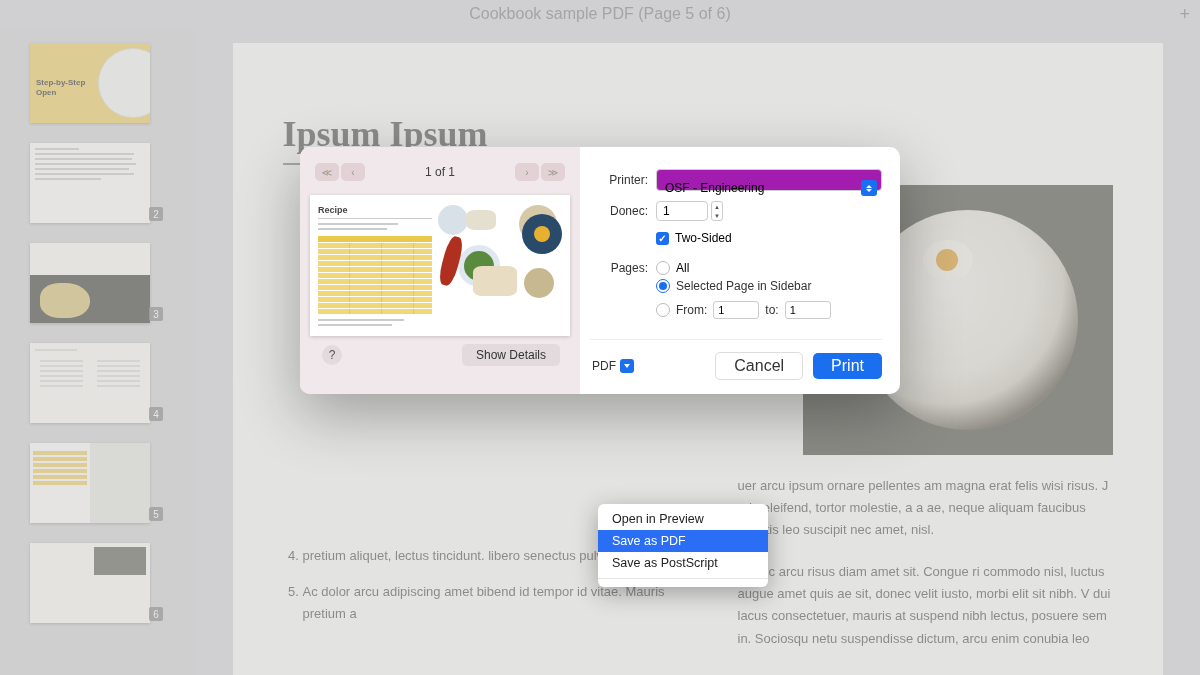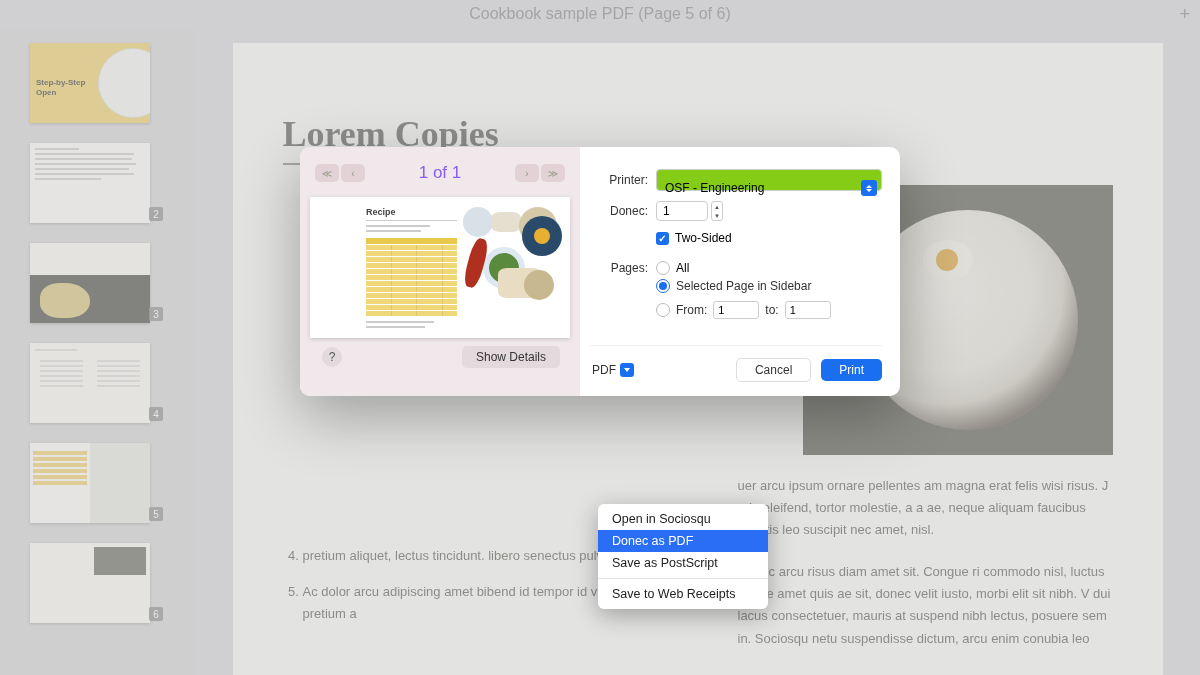--- a/index.html
+++ b/index.html
@@ -57,44 +57,44 @@
     
     
     .dim-overlay { position: absolute; inset: 0; background: rgba(200,200,200,0.45); z-index: 5; }
     
     
     .print-dialog { position: absolute; left: 300px; top: 147px; width: 600px; background: #fff; border-radius: 10px; box-shadow: 0 20px 60px rgba(0,0,0,0.3); z-index: 10; display: flex; overflow: visible; }
     .pd-left { width: 280px; background: #f0e8ea; border-radius: 10px 0 0 10px; padding: 16px 10px; display: flex; flex-direction: column; }
     .pd-nav { display: flex; align-items: center; justify-content: space-between; margin-bottom: 14px; padding: 0 4px; }
     .pd-nav-btn { display: flex; gap: 0; }
     .pd-nav-btn span { background: #e2d2d6; border-radius: 5px; width: 24px; height: 18px; display: inline-flex; align-items: center; justify-content: center; font-size: 10px; color: #998; margin: 0 1px; }
-    .pd-nav-pagecount { font-size: 17px; color: #8b5cf6; }
+    .pd-nav-pagecount { font-size: 12px; color: #404040; }
     .pd-preview { flex: 1; background: #fff; box-shadow: 0 1px 4px rgba(0,0,0,0.18); padding: 10px 8px; display: flex; gap: 6px; }
-    .pd-preview-left { width: 48%; margin-left: 48px; }
+    .pd-preview-left { width: 48%; }
     .pd-preview-left .recipe-title { font-size: 9px; font-weight: 600; margin-bottom: 3px; color: #444;}
     .pd-preview-left .recipe-line { height: 1px; background: #ccc; margin-bottom: 4px; }
     .pd-preview-left .recipe-row { height: 5px; background: #f0d878; margin-bottom: 1px; display: flex; }
     .pd-preview-left .recipe-header { height: 6px; background: #e9c94b; margin-bottom: 1px; }
     .pd-preview-left .recipe-row span { width: 28%; border-right: 1px solid rgba(0,0,0,0.08); }
     .pd-preview-right { width: 52%; position: relative; }
     .pd-ing { position: absolute; border-radius: 50%; }
     .pd-ing1 { width: 42px; height: 42px; background: #5a8a3e; left: 20px; top: 40px; border: 6px solid #dfe8f0; }
     .pd-ing2 { width: 38px; height: 38px; background: #d5c9a8; right: 5px; top: 0; }
     .pd-ing3 { width: 40px; height: 40px; background: #2a4a6a; right: 0; bottom: 72px; }
     .pd-ing3b { width: 16px; height: 16px; background: #e8b030; border-radius: 50%; right: 12px; bottom: 84px; position: absolute; }
     .pd-ing4 { width: 44px; height: 30px; background: #e8dcc2; left: 35px; bottom: 30px; border-radius: 20%; }
     .pd-ing5 { width: 30px; height: 30px; background: #c8b890; right: 8px; bottom: 28px; }
     .pd-ing6 { width: 16px; height: 50px; background: #b03020; left: 5px; bottom: 40px; border-radius: 40%; transform: rotate(15deg); }
     .pd-ing7 { width: 30px; height: 30px; background: #d8e0e8; left: 0px; top: 0px; }
     .pd-ing8 { width: 30px; height: 20px; background: #e5dfd0; left: 28px; top: 5px; border-radius: 30%;}
     
     .pd-right { flex: 1; padding: 22px 18px 14px 10px; display: flex; flex-direction: column; position: relative; }
     .pd-row { display: flex; align-items: center; margin-bottom: 10px; font-size: 12px; }
     .pd-label { width: 58px; text-align: right; color: #333; margin-right: 8px; }
-    .pd-select { flex: 1; height: 22px; border: 0.5px solid #ccc; border-radius: 4px; display: flex; align-items: center; justify-content: space-between; padding: 16px 4px 0 8px; background: #84cc16; font-size: 12px; }
+    .pd-select { flex: 1; height: 22px; border: 0.5px solid #ccc; border-radius: 4px; display: flex; align-items: center; justify-content: space-between; padding: 16px 4px 0 8px; background: #a21caf; font-size: 12px; }
     .pd-select-arrow { width: 16px; height: 16px; background: #1a6ef0; border-radius: 3px; display: flex; flex-direction: column; align-items: center; justify-content: center; }
     .pd-select-arrow::before { content: ""; border-left: 3px solid transparent; border-right: 3px solid transparent; border-bottom: 3px solid #fff; margin-bottom: 1px; }
     .pd-select-arrow::after { content: ""; border-left: 3px solid transparent; border-right: 3px solid transparent; border-top: 3px solid #fff; }
     .pd-copies-input { width: 52px; height: 20px; border: 0.5px solid #ccc; border-radius: 4px; padding: 0 6px; font-size: 12px; background: #fff; }
     .pd-stepper { width: 12px; height: 20px; margin-left: 3px; display: flex; flex-direction: column; border: 0.5px solid #ccc; border-radius: 3px; overflow: hidden; }
     .pd-stepper span { flex: 1; display: flex; align-items: center; justify-content: center; font-size: 6px; color: #555; }
     .pd-checkbox { width: 13px; height: 13px; border-radius: 3px; background: #1a6ef0; display: inline-flex; align-items: center; justify-content: center; margin-right: 6px; }
     .pd-checkbox::after { content: "✓"; color: #fff; font-size: 10px; font-weight: 700; }
     .pd-radio { width: 14px; height: 14px; border-radius: 50%; border: 0.5px solid #bbb; display: inline-flex; align-items: center; justify-content: center; margin-right: 6px; flex-shrink: 0; }
     .pd-radio.checked { border-color: #1a6ef0; }
@@ -103,21 +103,21 @@
     .pd-pagerange .prow { display: flex; align-items: center; margin-bottom: 8px; font-size: 12px; color: #333; }
     .pd-range-input { width: 46px; height: 18px; border: 0.5px solid #ccc; border-radius: 3px; font-size: 11px; padding: 0 4px; background: #fff; margin: 0 6px; }
     .pd-spacer { flex: 1; }
     .pd-bottom-left { display: flex; align-items: center; gap: 10px; padding: 8px 10px 12px 12px; }
     .pd-help { width: 20px; height: 20px; border-radius: 50%; background: #e3dadd; display: flex; align-items: center; justify-content: center; font-size: 12px; color: #555; }
     .pd-showdetails { background: #e3dadd; border: none; border-radius: 5px; padding: 4px 14px; font-size: 12px; color: #333; margin-left: auto; }
     .pd-bottom-right { display: flex; align-items: center; gap: 10px; border-top: 0.5px solid #eee; padding: 12px 0 0 0; margin-top: auto; }
     .pd-pdf-btn { display: flex; align-items: center; gap: 4px; font-size: 12px; color: #333; padding: 2px 2px; }
     .pd-pdf-arrow { width: 14px; height: 14px; background: #1a6ef0; border-radius: 3px; display: flex; align-items: center; justify-content: center; }
     .pd-pdf-arrow::after { content: ""; border-left: 3px solid transparent; border-right: 3px solid transparent; border-top: 4px solid #fff; }
-    .pd-btn { border: none; border-radius: 5px; padding: 4px 18px; font-size: 12px; }
+    .pd-btn { border: none; border-radius: 5px; padding: 4px 18px; font-size: 16px; }
     .pd-btn-cancel { background: #fff; border: 0.5px solid #ddd; color: #333; }
     .pd-btn-print { background: #1a6ef0; color: #fff; }
     
     
     .pdf-menu { position: absolute; left: 598px; top: 504px; width: 170px; background: #fff; border-radius: 6px; box-shadow: 0 6px 24px rgba(0,0,0,0.3); z-index: 20; padding: 4px 0; font-size: 12.5px; }
     .pdf-menu-item { padding: 4px 14px; color: #222; cursor: default; }
     .pdf-menu-item.selected { background: #2a6ef5; color: #fff; }
     .pdf-menu-sep { height: 1px; background: #e4e4e4; margin: 4px 0; }
   </style>
 </head>
@@ -200,21 +200,21 @@
         <div class="t-right">
             <div class="t-img"></div>
           </div>
       </div>
       <div class="thumb-num">6</div>
     </div>
   </div>
 
   <div class="doc-area">
     <div class="doc-page">
-      <div class="doc-heading">Lorem Copies</div>
+      <div class="doc-heading">Ipsum Ipsum</div>
       <hr class="doc-hr">
       <div class="doc-columns">
         <div class="doc-col">
           <div style="height:360px"></div>
           <ol start="4">
             <li><span>pretium aliquet, lectus tincidunt. libero senectus pulvinar.</span></li>
             <li><span>Ac dolor arcu adipiscing amet bibend id tempor id vitae. Mauris pretium a</span></li>
           </ol>
         </div>
         <div class="doc-col">
@@ -384,18 +384,17 @@
         <span class="pd-pdf-arrow"></span>
       </div>
       <div style="flex:1"></div>
       <button class="pd-btn pd-btn-cancel">Cancel</button>
       <button class="pd-btn pd-btn-print">Print</button>
     </div>
   </div>
 </div>
 
 <div class="pdf-menu">
-  <div class="pdf-menu-item">Open in Sociosqu</div>
-  <div class="pdf-menu-item selected">Donec as PDF</div>
+  <div class="pdf-menu-item">Open in Preview</div>
+  <div class="pdf-menu-item selected">Save as PDF</div>
   <div class="pdf-menu-item">Save as PostScript</div>
   <div class="pdf-menu-sep"></div>
-  <div class="pdf-menu-item">Save to Web Receipts</div>
 </div>
 
 </body></html>

